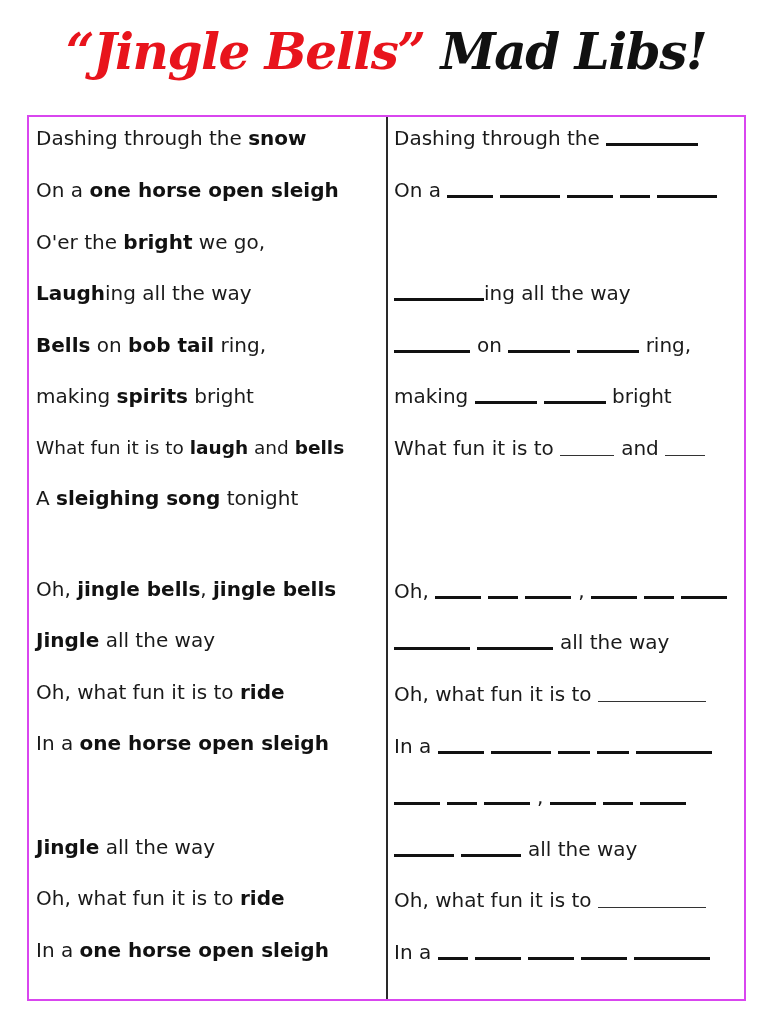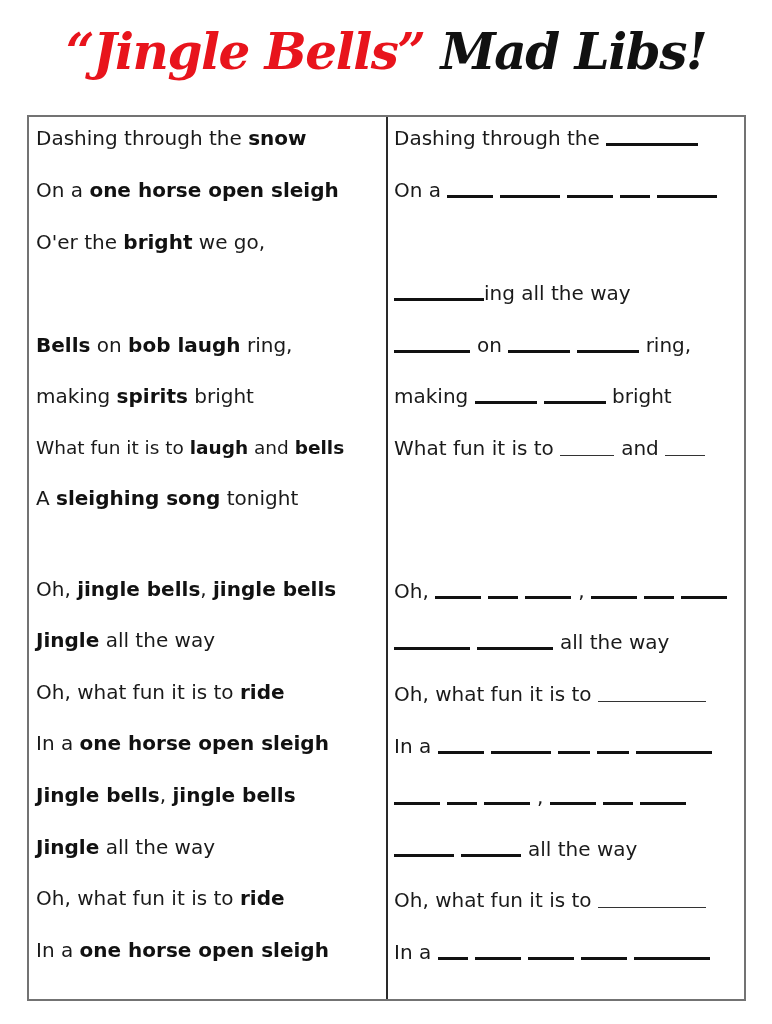--- a/index.html
+++ b/index.html
@@ -31,21 +31,21 @@
     }
     .title .red { color: #e8141c; }
     .title .black { color: #111111; margin-top: 12px; }
 
     .sheet {
       position: absolute;
       left: 27px;
       top: 115px;
       width: 715px;
       height: 882px;
-      border: 2px solid #737373;
+      border: 2px solid #d946ef;
       box-sizing: content-box;
     }
     .divider {
       position: absolute;
       left: 357px;
       top: 0;
       width: 2px;
       height: 100%;
       background: #2a2a2a;
     }
@@ -88,29 +88,29 @@
 <div class="title">
   <span class="red">“Jingle Bells”</span>
   <span class="black">Mad Libs!</span>
 </div>
 
 <div class="sheet">
   <div class="col col-left" id="left-col">
       <div class="line" style="top: 9px;"><span>Dashing through the </span><b>snow</b></div>
       <div class="line" style="top: 61px;"><span>On a </span><b>one horse open sleigh</b></div>
       <div class="line" style="top: 113px;"><span>O'er the </span><b>bright</b><span> we go,</span></div>
-      <div class="line" style="top: 216px;"><b>Bells</b><span> on </span><b>bob laugh</b><span> ring,</span></div>
+      <div class="line" style="top: 164px;"><b>Laugh</b><span>ing all the way</span></div>
+      <div class="line" style="top: 216px;"><b>Bells</b><span> on </span><b>bob tail</b><span> ring,</span></div>
       <div class="line" style="top: 267px;"><span>making </span><b>spirits</b><span> bright</span></div>
       <div class="line small" style="top: 319px;"><span>What fun it is to </span><b>laugh</b><span> and </span><b>bells</b></div>
       <div class="line" style="top: 369px;"><span>A </span><b>sleighing song</b><span> tonight</span></div>
       <div class="line" style="top: 460px;"><span>Oh, </span><b>jingle bells</b><span>, </span><b>jingle bells</b></div>
       <div class="line" style="top: 511px;"><b>Jingle</b><span> all the way</span></div>
       <div class="line" style="top: 563px;"><span>Oh, what fun it is to </span><b>ride</b></div>
       <div class="line" style="top: 614px;"><span>In a </span><b>one horse open sleigh</b></div>
-      <div class="line" style="top: 666px;"><b>Jingle bells</b><span>, </span><b>jingle bells</b></div>
       <div class="line" style="top: 718px;"><b>Jingle</b><span> all the way</span></div>
       <div class="line" style="top: 769px;"><span>Oh, what fun it is to </span><b>ride</b></div>
       <div class="line" style="top: 821px;"><span>In a </span><b>one horse open sleigh</b></div>
     </div>
   <div class="divider"></div>
   <div class="col col-right" id="right-col">
       <div class="line" style="top: 9px;"><span>Dashing through the </span><span class="blank" style="width: 92px;"></span></div>
       <div class="line" style="top: 61px;"><span>On a </span><span class="blank" style="width: 46px;"></span><span class="blank" style="width: 60px;"></span><span class="blank" style="width: 46px;"></span><span class="blank" style="width: 30px;"></span><span class="blank last" style="width: 60px;"></span></div>
       <div class="line" style="top: 164px;"><span class="blank last" style="width: 90px;"></span><span>ing all the way</span></div>
       <div class="line" style="top: 216px;"><span class="blank" style="width: 76px;"></span><span>on </span><span class="blank" style="width: 62px;"></span><span class="blank last" style="width: 62px;"></span><span> ring,</span></div>

